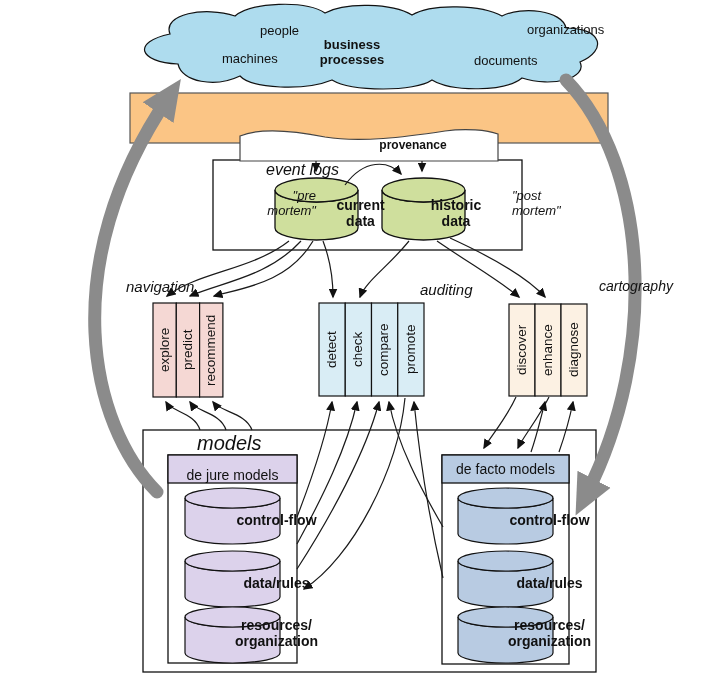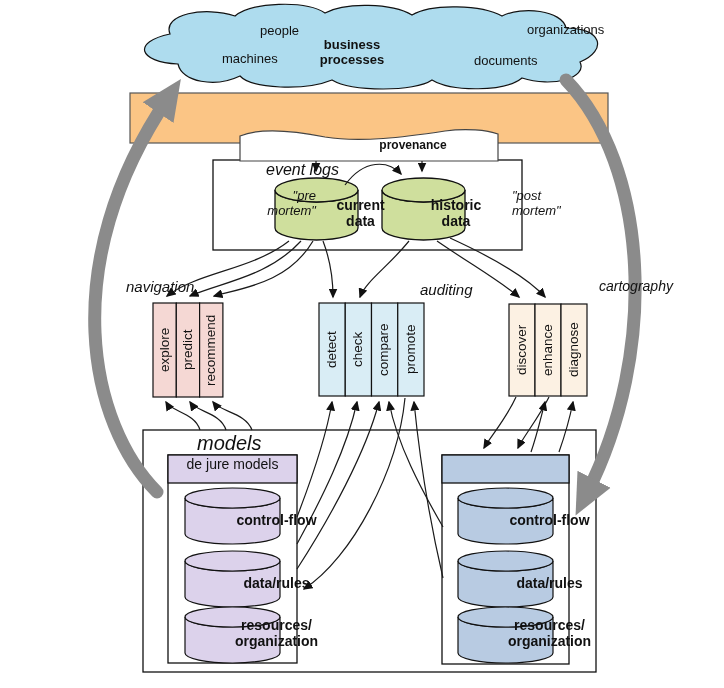--- a/index.html
+++ b/index.html
@@ -162,21 +162,22 @@
 <div class="rot" style="left:199px;top:303px;width:24px;height:94px">recommend</div>
 <div class="rot" style="left:319px;top:303px;width:26px;height:93px">detect</div>
 <div class="rot" style="left:345px;top:303px;width:26px;height:93px">check</div>
 <div class="rot" style="left:371px;top:303px;width:26px;height:93px">compare</div>
 <div class="rot" style="left:398px;top:303px;width:26px;height:93px">promote</div>
 <div class="rot" style="left:509px;top:304px;width:26px;height:92px">discover</div>
 <div class="rot" style="left:535px;top:304px;width:26px;height:92px">enhance</div>
 <div class="rot" style="left:561px;top:304px;width:26px;height:92px">diagnose</div>
 
 <div class="t i" style="left:153px;top:432px;font-size:20px">models</div>
-<div class="hdr" style="left:168px;top:450px;width:129px;height:28px">de jure models</div>
+<div class="hdr" style="left:168px;top:461px;width:129px;height:28px">de jure models</div>
+<div class="hdr" style="left:442px;top:455px;width:127px;height:28px">de facto models</div>
 
 <div class="t c" style="left:185px;top:512px;width:95px;font-size:14px">control-flow</div>
 <div class="t c" style="left:185px;top:575px;width:95px;font-size:14px">data/rules</div>
 <div class="t c" style="left:185px;top:617px;width:95px;font-size:14px">resources/
 organization</div>
 
 <div class="t c" style="left:458px;top:512px;width:95px;font-size:14px">control-flow</div>
 <div class="t c" style="left:458px;top:575px;width:95px;font-size:14px">data/rules</div>
 <div class="t c" style="left:458px;top:617px;width:95px;font-size:14px">resources/
 organization</div>

